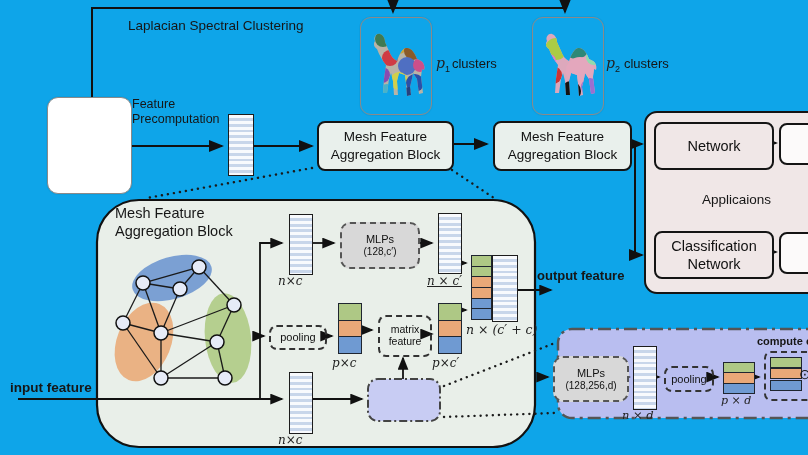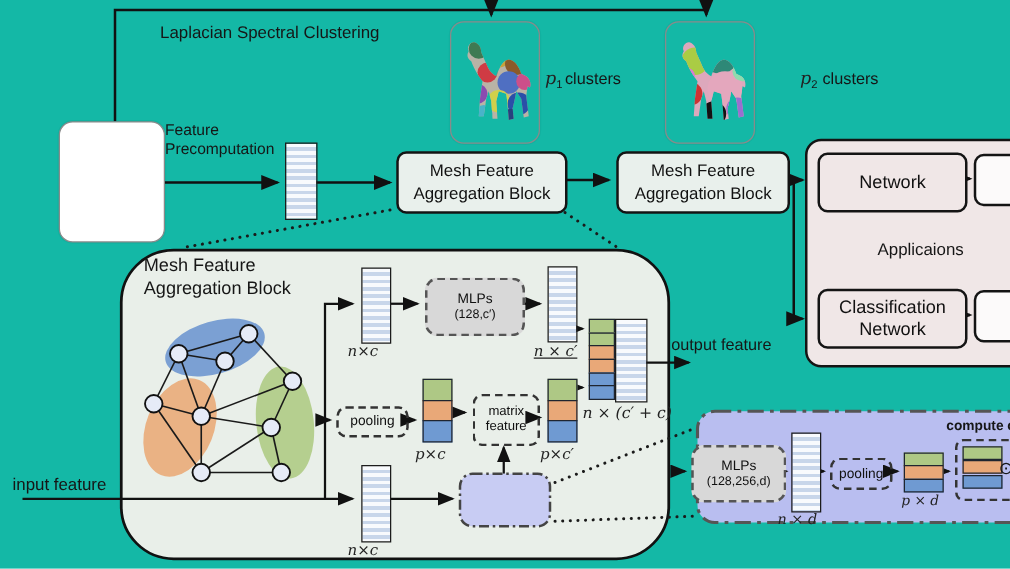--- a/index.html
+++ b/index.html
@@ -1,24 +1,24 @@
 <!DOCTYPE html>
 <html style="--detail-block-bg: #e9efe9; --mfa-block-bg: #e9f0ec; --applications-bg: #f0e7e7; --purple-block-bg: #b9bef0; --correlation-net-bg: #c8ccf3; --mlps-bg: #d8d8d8; --cluster-green: #aec885; --cluster-orange: #e9a878; --cluster-blue: #6f9ad2; --stripe-blue: #c8d6ea; --ellipse-blue: #6792cf; --ellipse-orange: #eaa772; --ellipse-green: #abc97f;"><head>
 <meta charset="utf-8">
 <style>
   html,body{margin:0;padding:0;background:#fff;}
-  #fig{position:relative;width:808px;height:455px;background:#14b8a6;overflow:hidden;
+  #fig{position:relative;width:808px;height:455px;background:#0ea5e9;overflow:hidden;
        font-family:"Liberation Sans",sans-serif;color:#111;}
   #fig svg.layer{position:absolute;left:0;top:0;width:808px;height:455px;}
   .abs{position:absolute;}
   .txt{position:absolute;white-space:nowrap;color:#161616;}
   .ctr{}
   .two{line-height:1.22;}
   .math{font-family:"DejaVu Serif",serif;font-style:italic;font-size:12px;color:#222;}
-  .bold{font-weight:normal;}
+  .bold{font-weight:bold;}
   
   .roundbox{position:absolute;border:2px solid #141414;border-radius:8px;
             display:flex;flex-direction:column;align-items:center;justify-content:center;}
   .mfa{background:var(--mfa-block-bg,#e9f0ec);font-size:13.5px;line-height:1.3;}
   .appsub{background:var(--applications-bg,#f0e7e7);font-size:14.5px;line-height:1.25;}
   .smallcut{background:#fcfafa;}
   .imgframe{position:absolute;border:1.5px solid #8a8a8a;border-radius:11px;background:#fff;
             box-shadow:0 0 0 1px rgba(0,0,0,0.04);}
   .mlpsbox{position:absolute;border:2px dashed #555;border-radius:10px;
            background:var(--mlps-bg,#d8d8d8);display:flex;flex-direction:column;
@@ -182,21 +182,21 @@
   <div class="txt" style="left:128px;top:18px;font-size:13.5px;">Laplacian Spectral Clustering</div>
 
   <div class="txt ctr two" style="left:132px;top:97px;width:118px;font-size:12.5px;">
     <div>Feature</div>
     <div>Precomputation</div>
   </div>
 
   <div class="txt" style="left:436px;top:55px;font-size:13px;">
     <span class="math" style="font-size:14px;">p</span><sub style="font-size:9px;">1</sub><span style="margin-left:2px;">clusters</span>
   </div>
-  <div class="txt" style="left:640px;top:55px;font-size:13px;">
+  <div class="txt" style="left:606px;top:55px;font-size:13px;">
     <span class="math" style="font-size:14px;">p</span><sub style="font-size:9px;">2</sub><span style="margin-left:4px;">clusters</span>
   </div>
 
   <div class="vec" style="left:228px;top:114px;width:24px;height:60px;"></div>
 
   <div class="roundbox mfa" style="left:317px;top:121px;width:133px;height:46px;">
     <div>Mesh Feature</div>
     <div>Aggregation Block</div>
   </div>
   <div class="roundbox mfa" style="left:493px;top:121px;width:135px;height:46px;">

